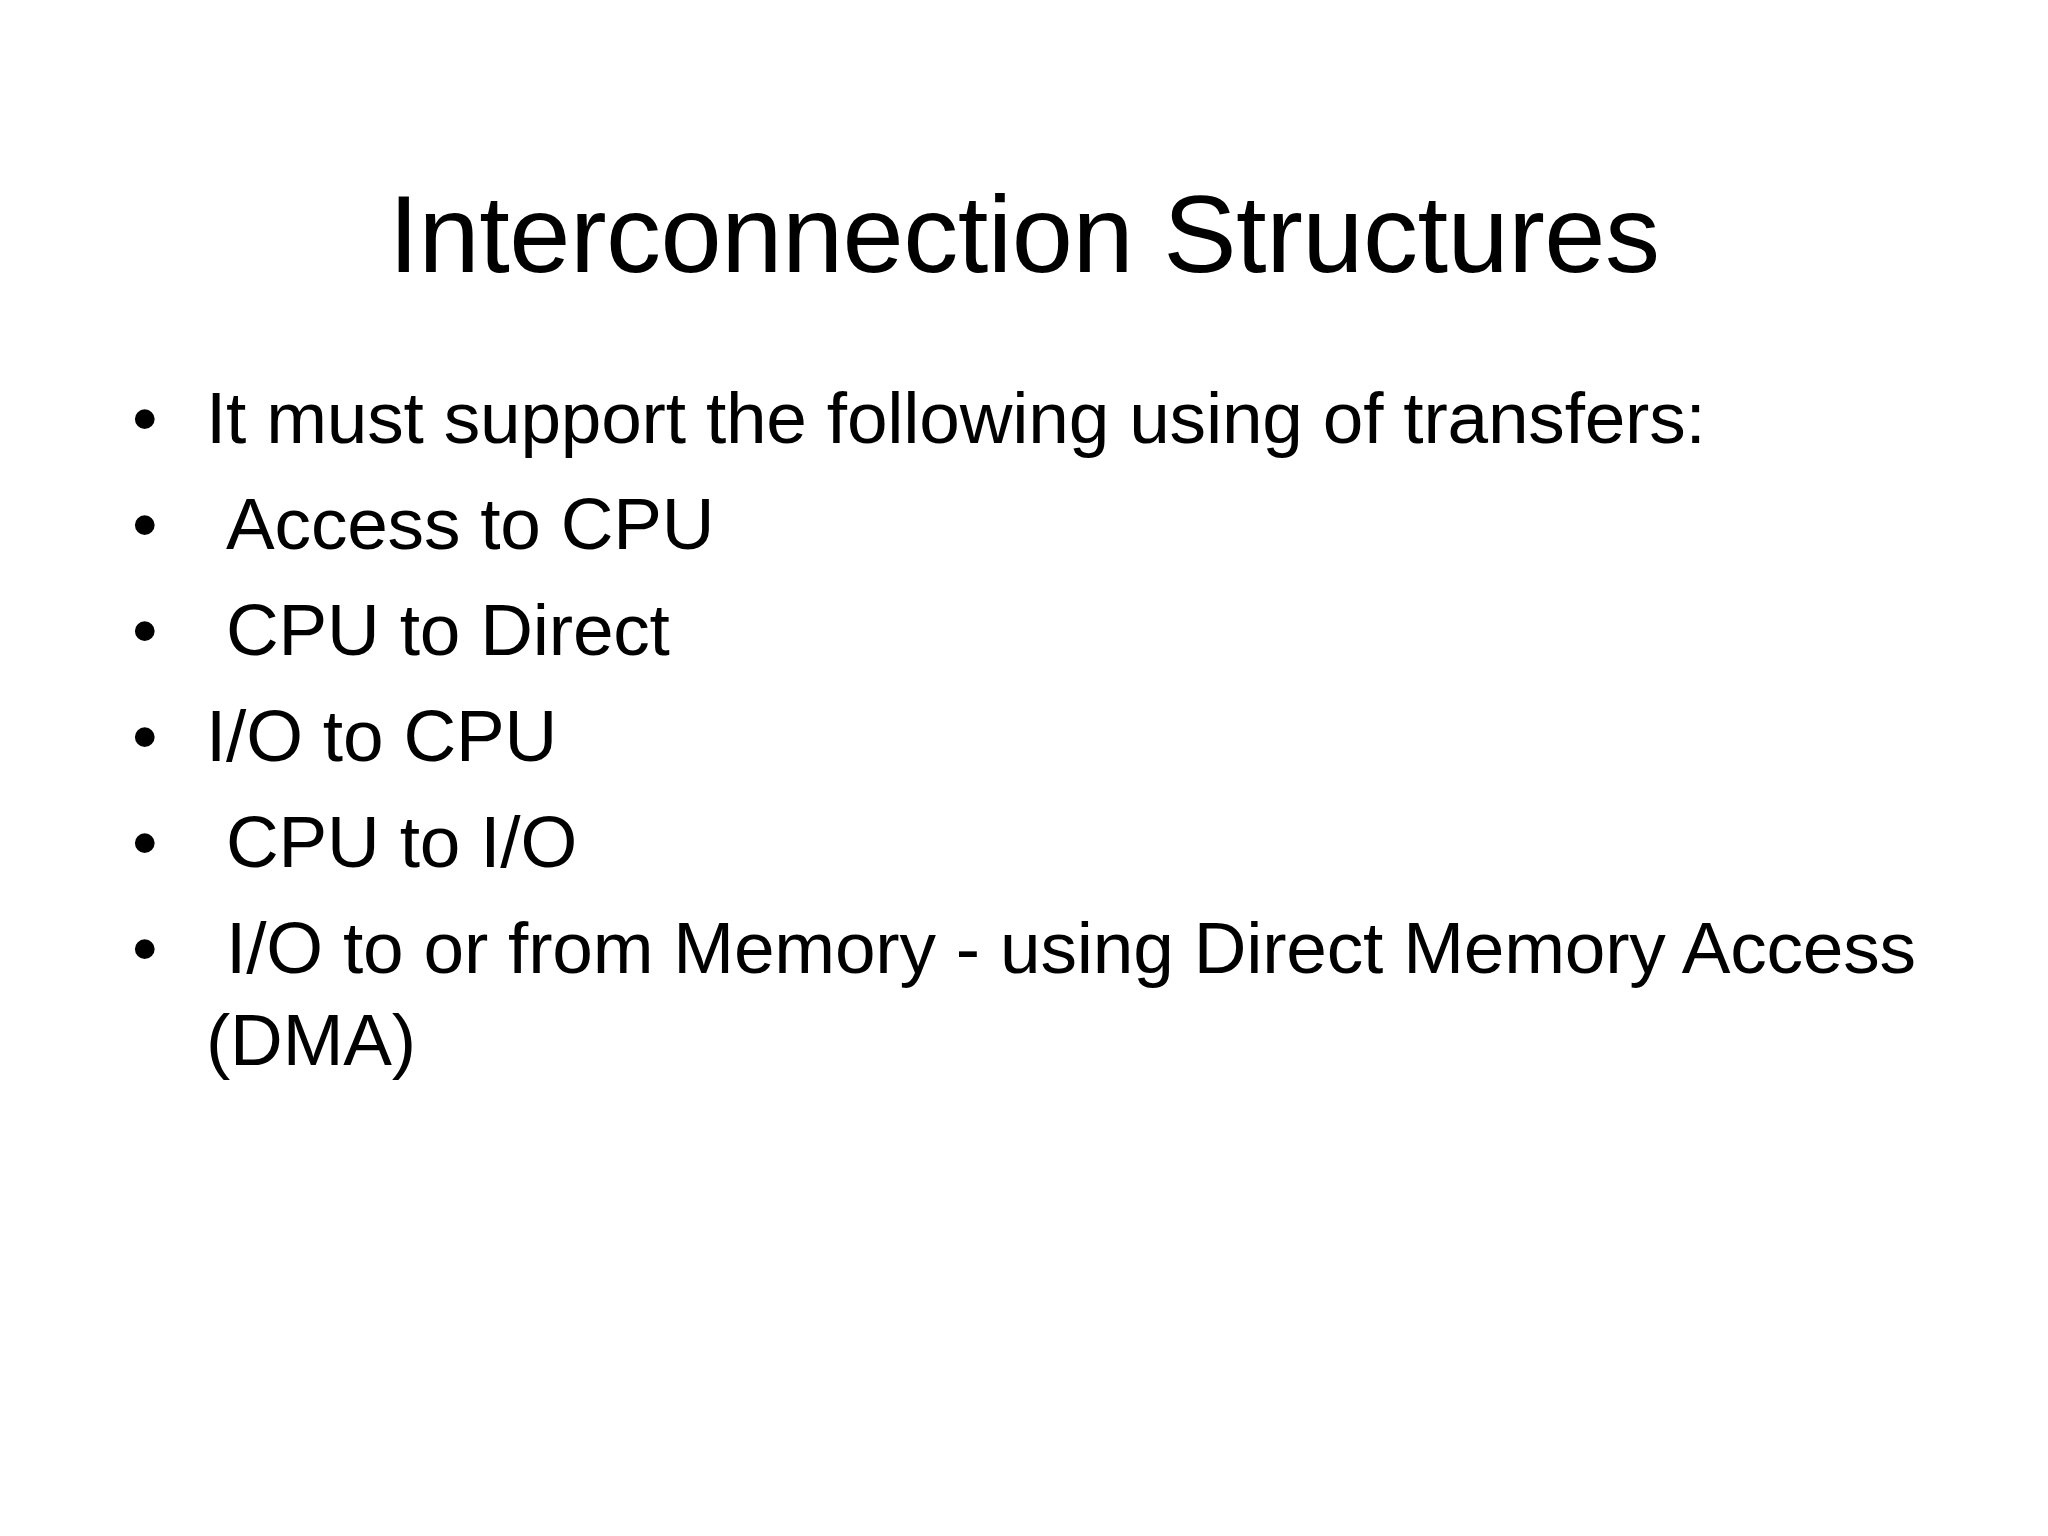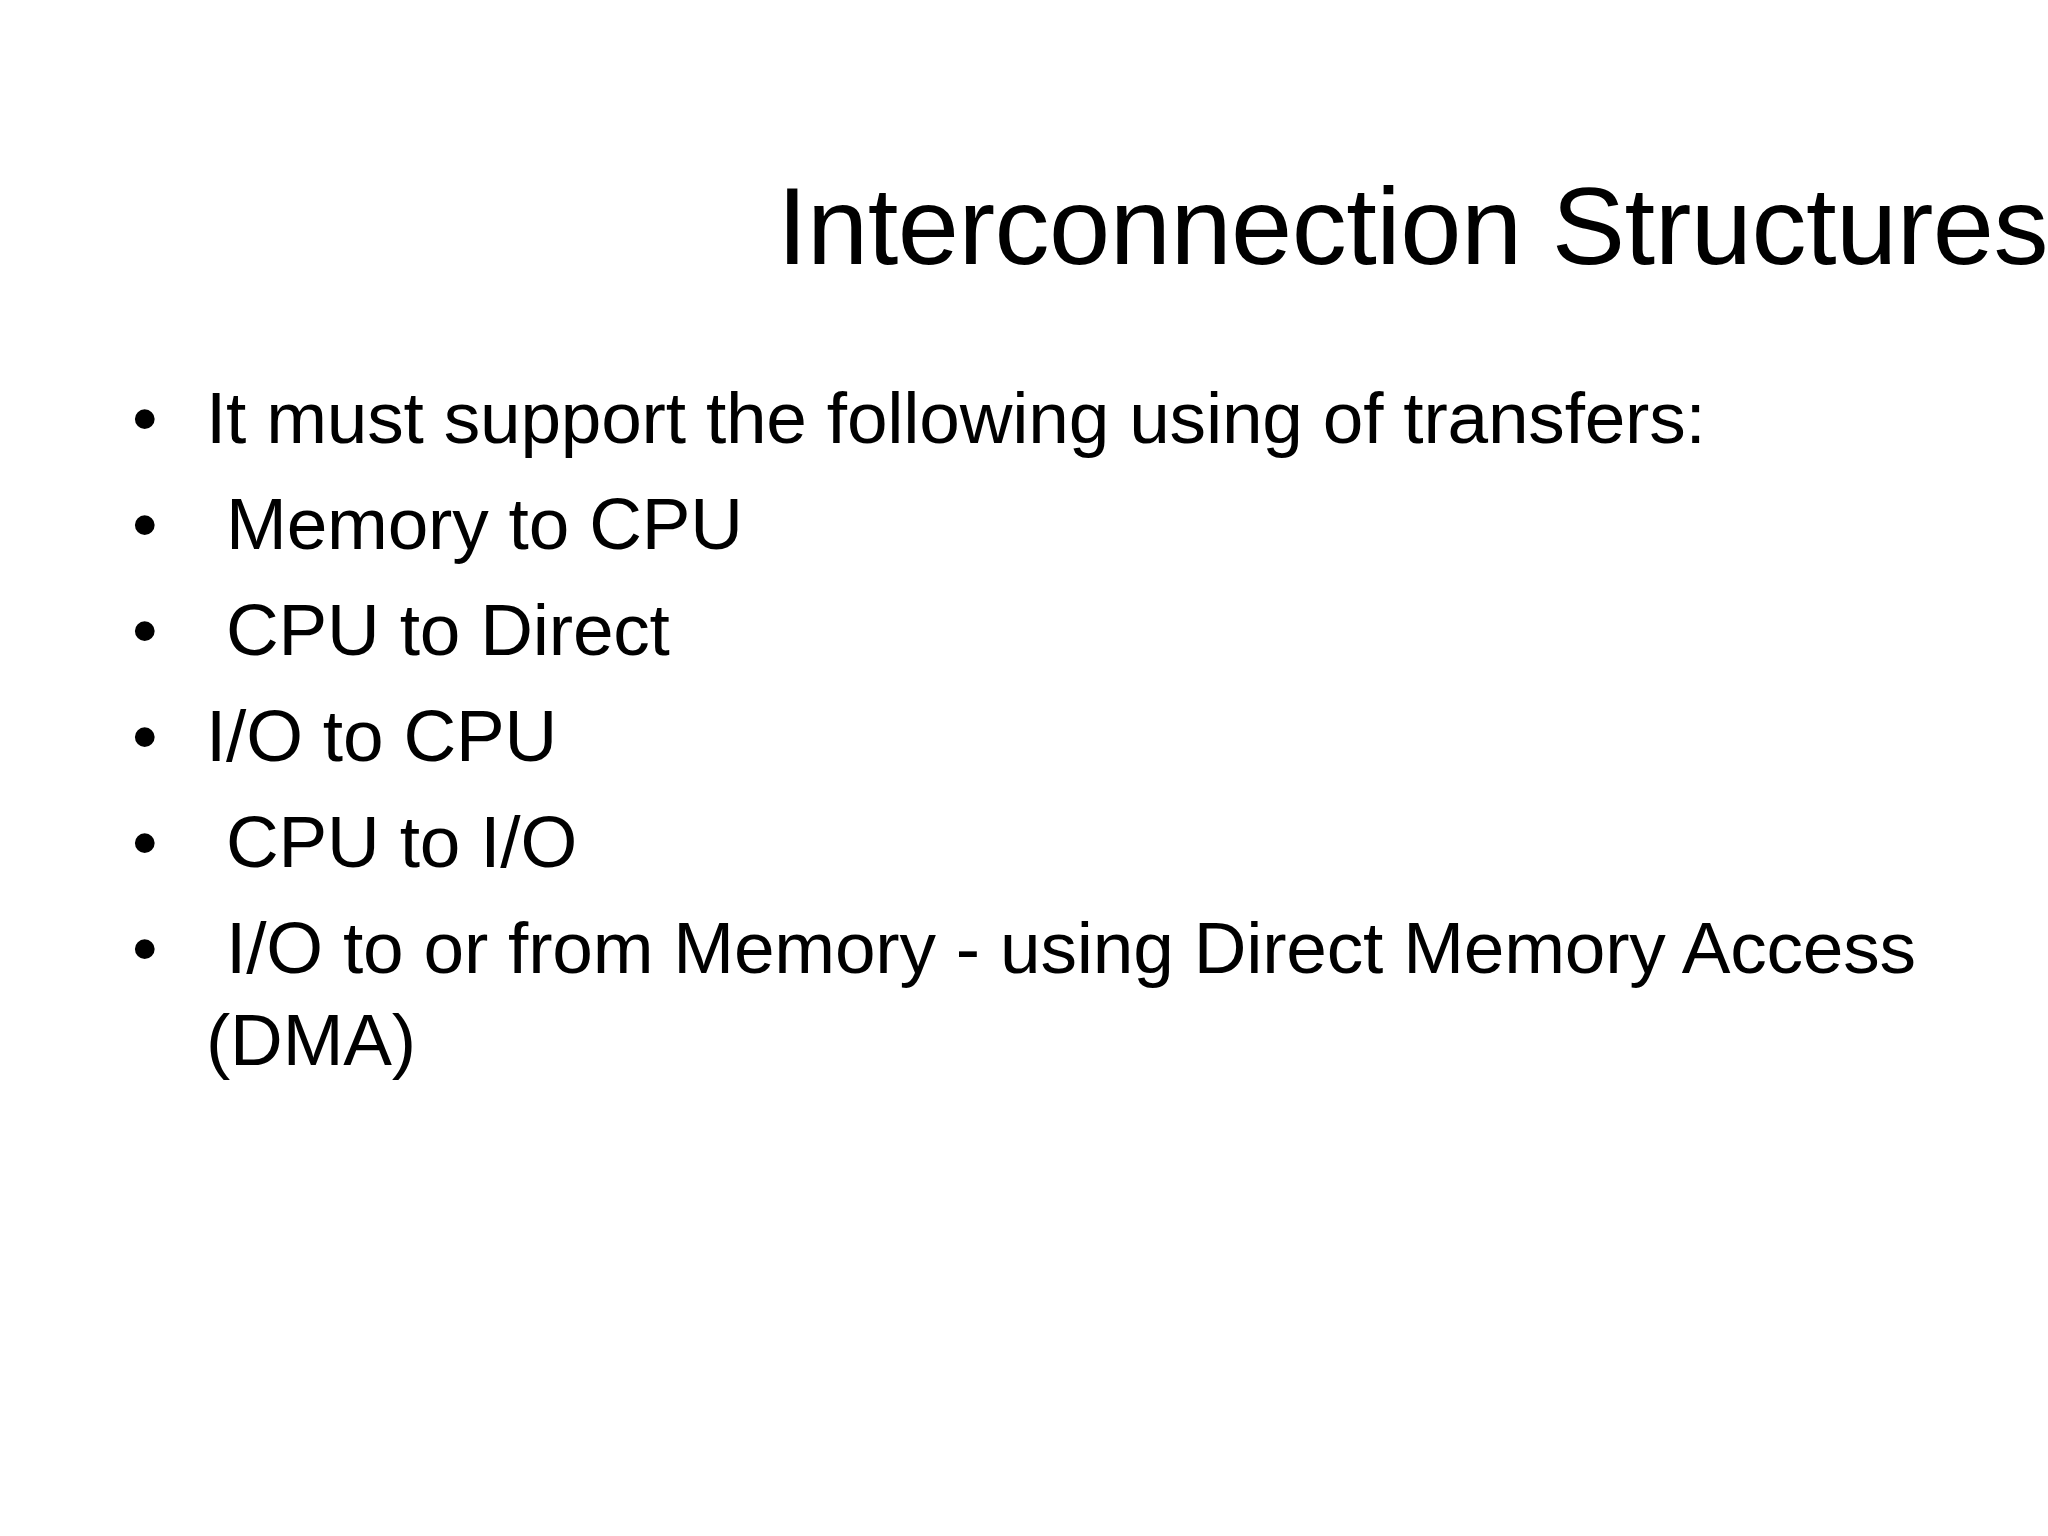--- a/index.html
+++ b/index.html
@@ -15,23 +15,23 @@
     height: 1536px;
     background: #ffffff;
     overflow: hidden;
     font-family: "Liberation Sans", sans-serif;
     color: #000000;
   }
 
   .slide-title {
     position: absolute;
     left: 0;
-    top: 88px;
+    top: 96px;
     width: 2048px;
-    text-align: right;
+    text-align: center;
     font-size: 110px;
     line-height: 1.16;
     font-weight: 400;
     letter-spacing: -0.5px;
     color: #000000;
     white-space: nowrap;
   }
 
   .body-list {
     position: absolute;
@@ -89,21 +89,21 @@
 
   <ul class="body-list">
 
     <li class="bullet-item">
       <span class="bullet-marker">•</span>
       <span class="bullet-text">It must support the following using of transfers:</span>
     </li>
 
     <li class="bullet-item indent-space">
       <span class="bullet-marker">•</span>
-      <span class="bullet-text"> Memory to CPU</span>
+      <span class="bullet-text"> Access to CPU</span>
     </li>
 
     <li class="bullet-item indent-space">
       <span class="bullet-marker">•</span>
       <span class="bullet-text"> CPU to Direct</span>
     </li>
 
     <li class="bullet-item">
       <span class="bullet-marker">•</span>
       <span class="bullet-text">I/O to CPU</span>

